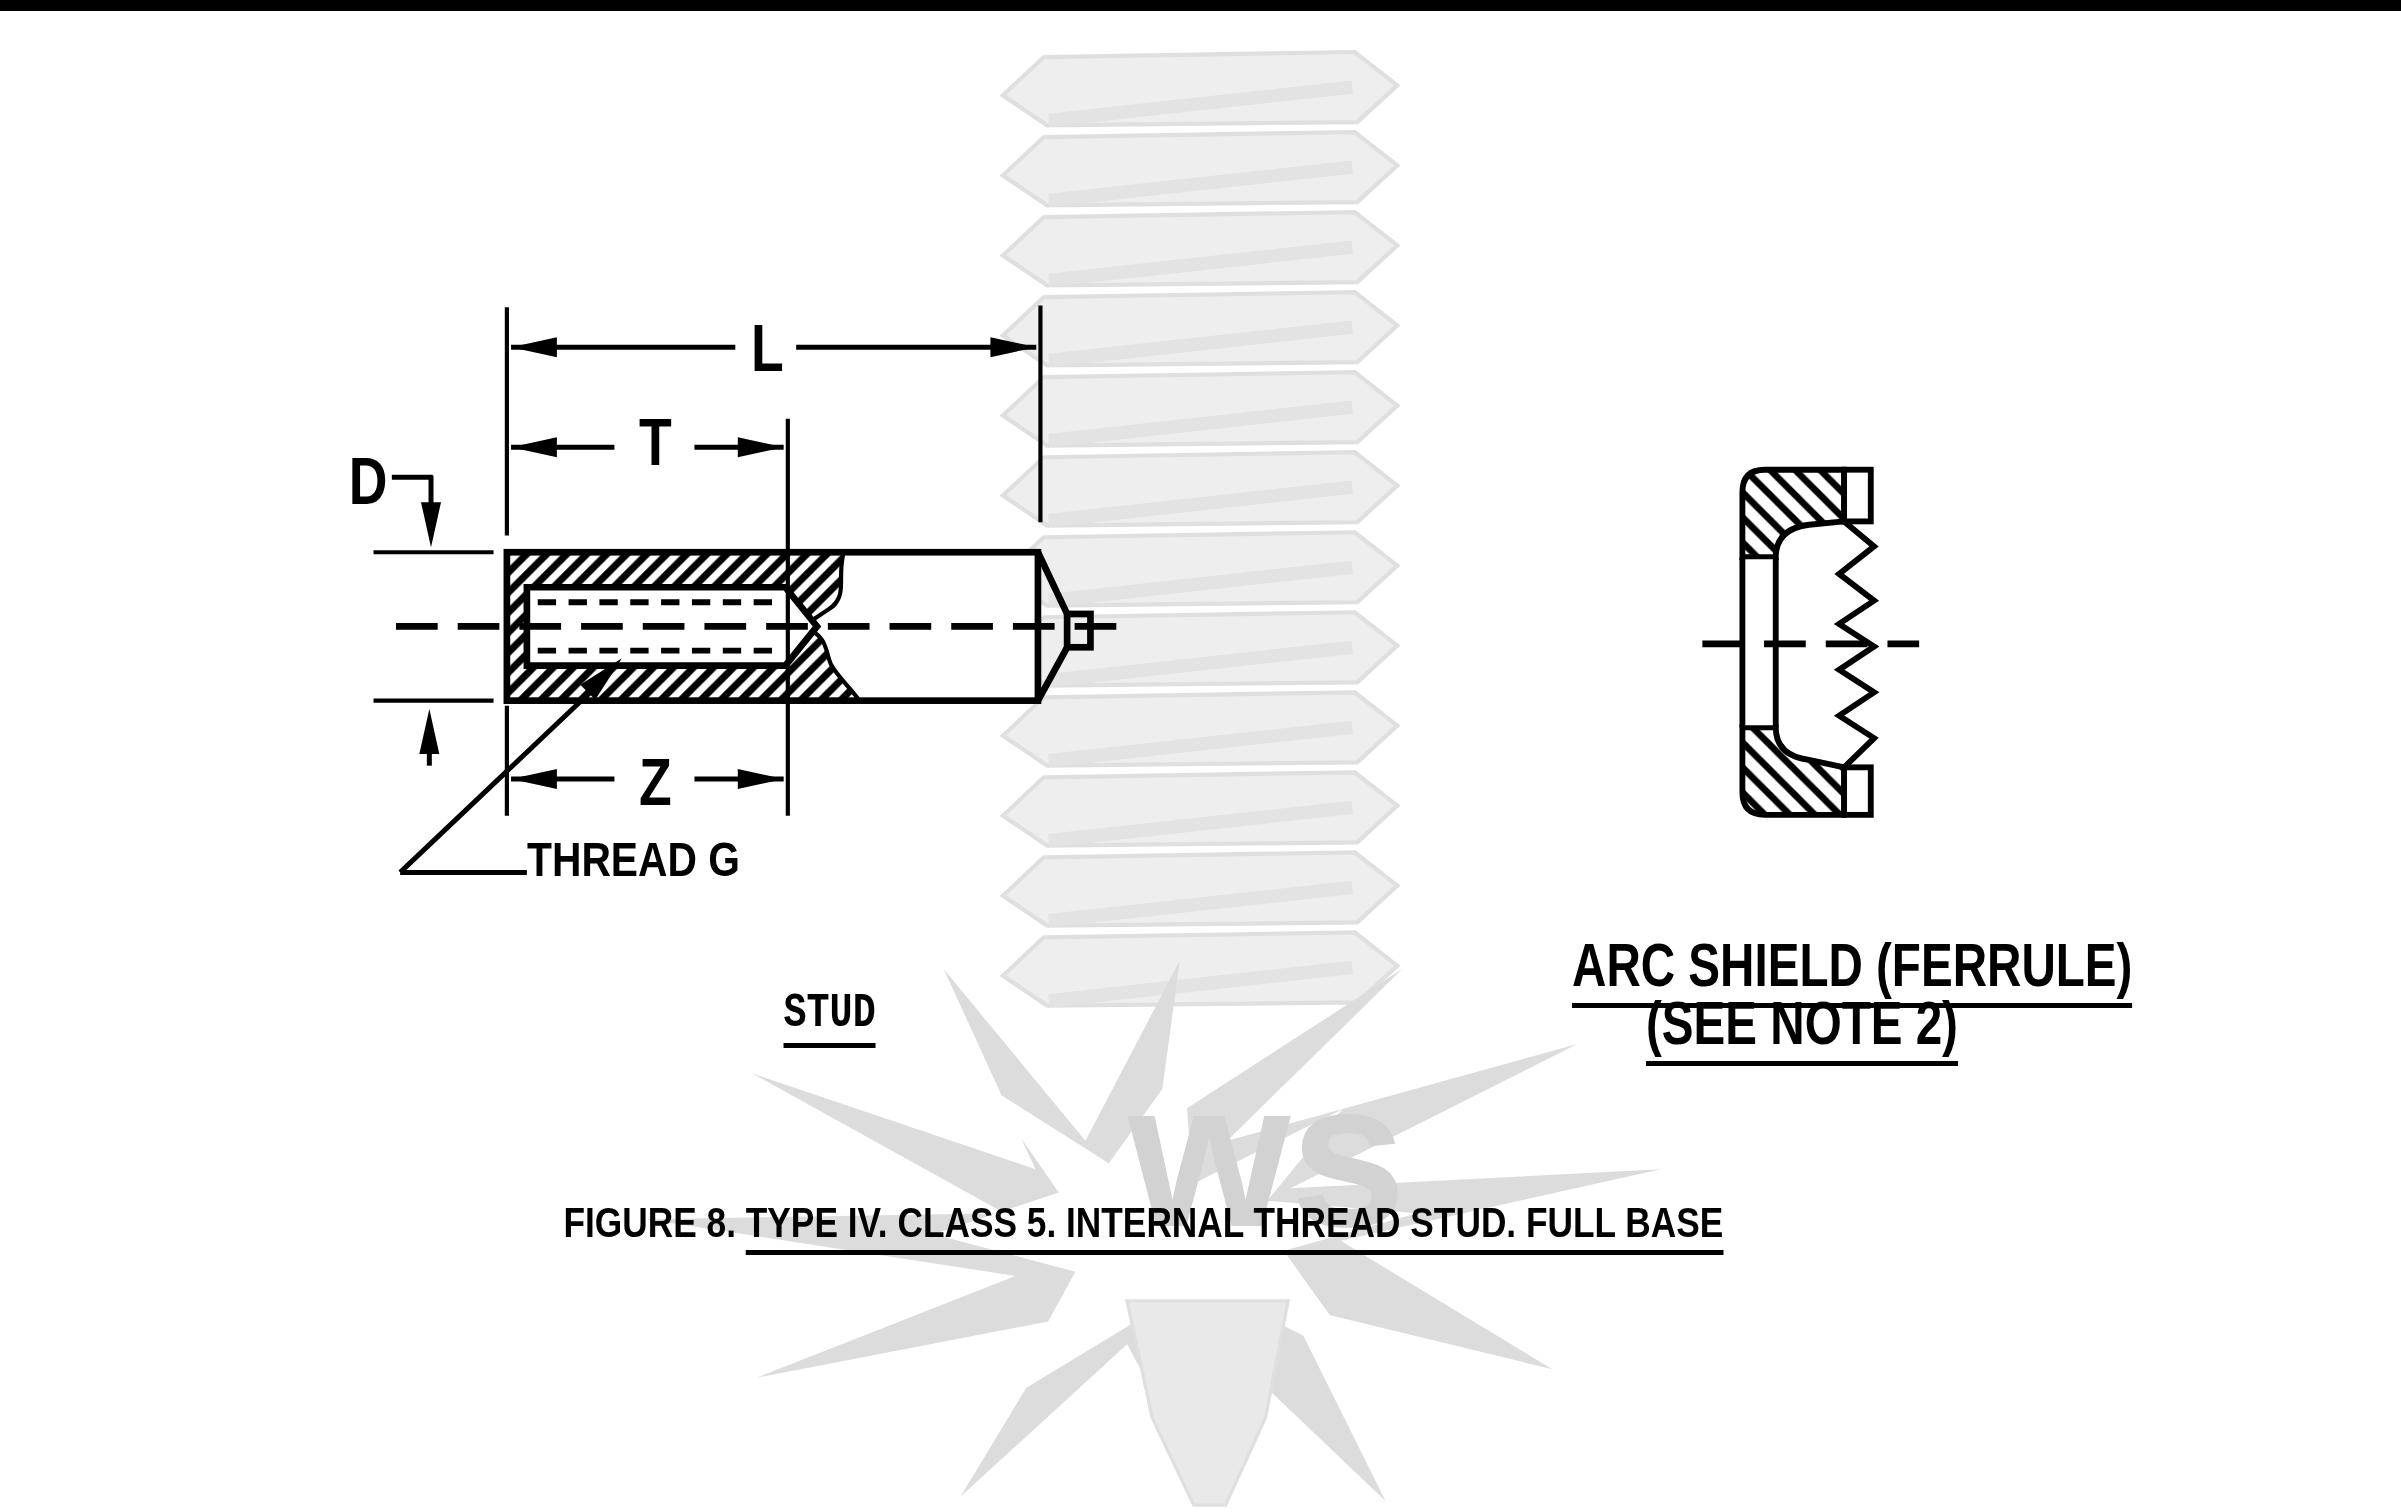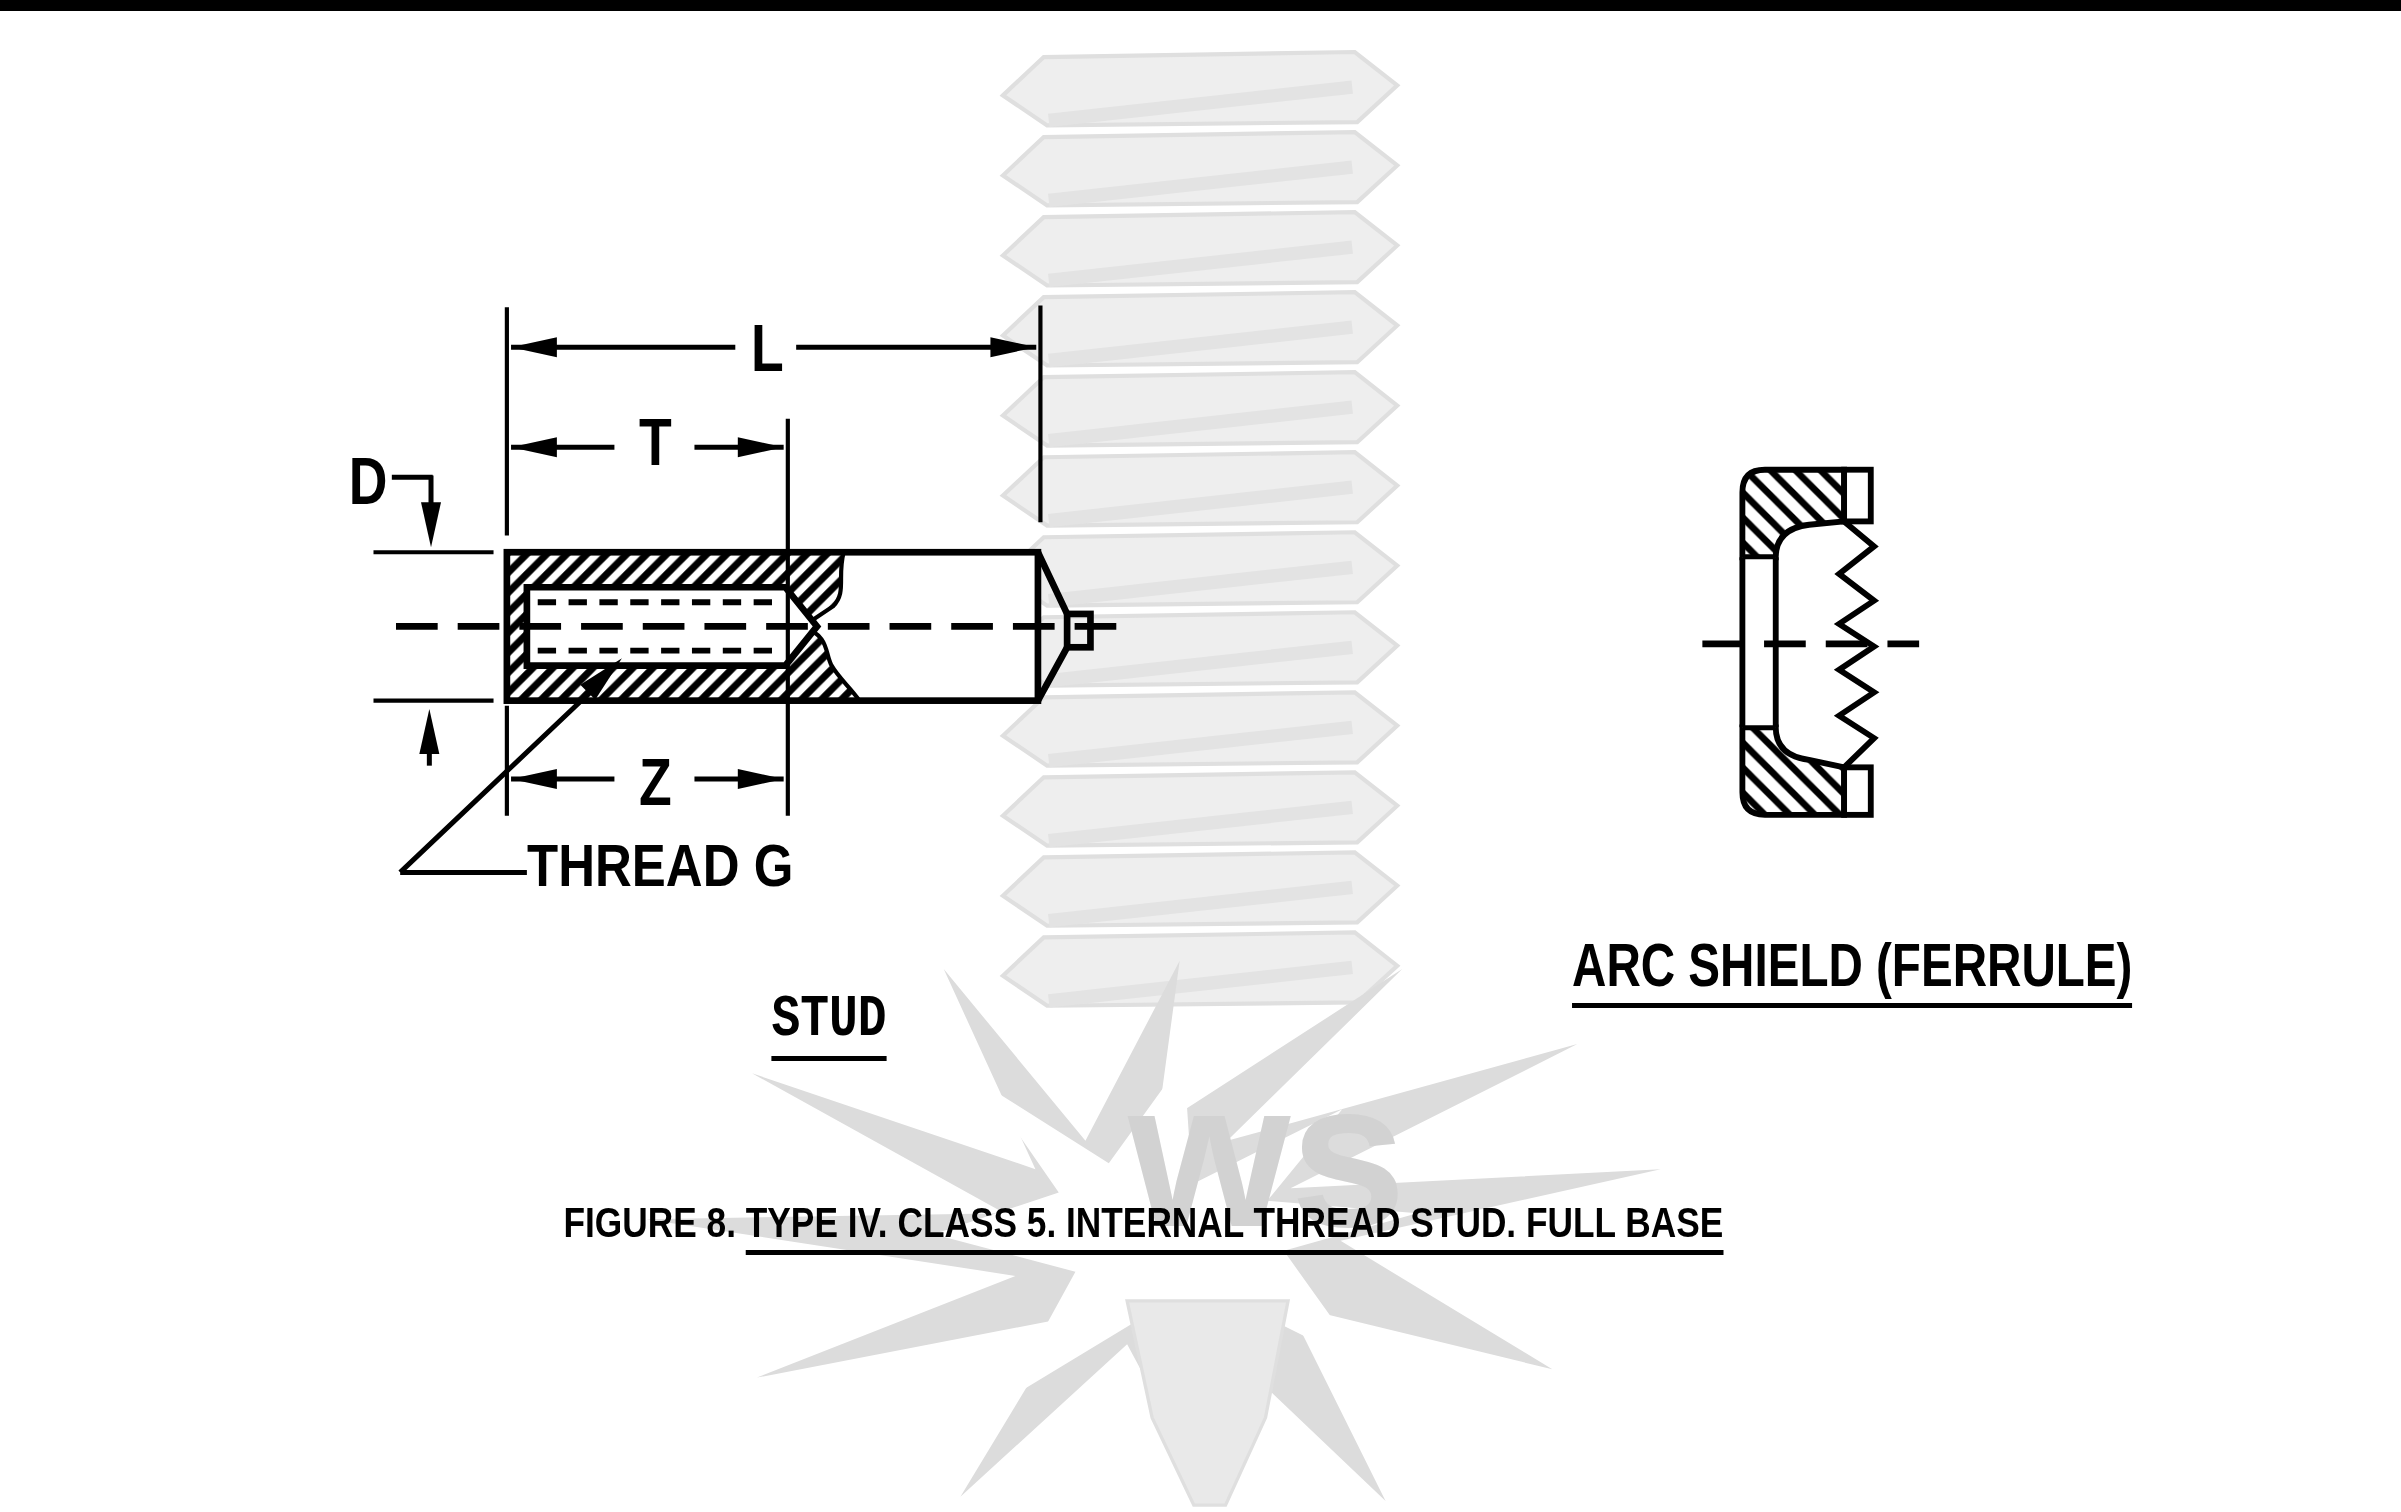--- a/index.html
+++ b/index.html
@@ -9,21 +9,21 @@
   svg.layer{position:absolute;left:0;top:0;}
   .lbl{position:absolute;color:#000;font-weight:700;line-height:1;white-space:nowrap;}
   .ctr{text-align:center;}
   .cx{display:inline-block;transform:scaleX(0.8);transform-origin:50% 50%;}
   .cx85{display:inline-block;transform:scaleX(0.85);transform-origin:0 50%;}
   .cx78{display:inline-block;transform:scaleX(0.78);transform-origin:50% 50%;}
   .cx84{display:inline-block;transform:scaleX(0.84);transform-origin:50% 50%;}
   .ul{border-bottom:5px solid #000;padding-bottom:4.2px;}
   .ul7{border-bottom:5.8px solid #000;padding-bottom:2.5px;}
   .fsL{font-size:67px;}
-  .fsM{font-size:60px;}
+  .fsM{font-size:48px;}
   .fsA{font-size:61px;}
   .fsC{font-size:42px;}
 </style>
 </head>
 <body>
 
 <div class="page">
 
   <div class="topbar" style="background:#000000;"></div>
 
@@ -161,19 +161,22 @@
   </div>
 
   <div class="lbl fsM ctr" style="left:692px;top:989px;width:275px;font-family:Liberation Mono, monospace;">
     <span class="cx"><span class="ul7">STUD</span></span>
   </div>
 
   <div class="lbl fsA ctr" style="left:1493px;top:935px;width:617px;">
     <span class="cx78"><span class="ul">ARC SHIELD (FERRULE)</span></span>
   </div>
 
+  <div class="lbl fsA ctr" style="left:1493px;top:993px;width:617px;">
+    <span class="cx78"><span class="ul">(SEE NOTE 2)</span></span>
+  </div>
 
   <div class="lbl fsC ctr" style="left:284px;top:1202px;width:1718px;">
     <span class="cx84"><span>FIGURE 8. </span><span class="ul">TYPE IV. CLASS 5. INTERNAL THREAD STUD. FULL BASE</span></span>
   </div>
 
 </div>
 
 
 </body></html>

